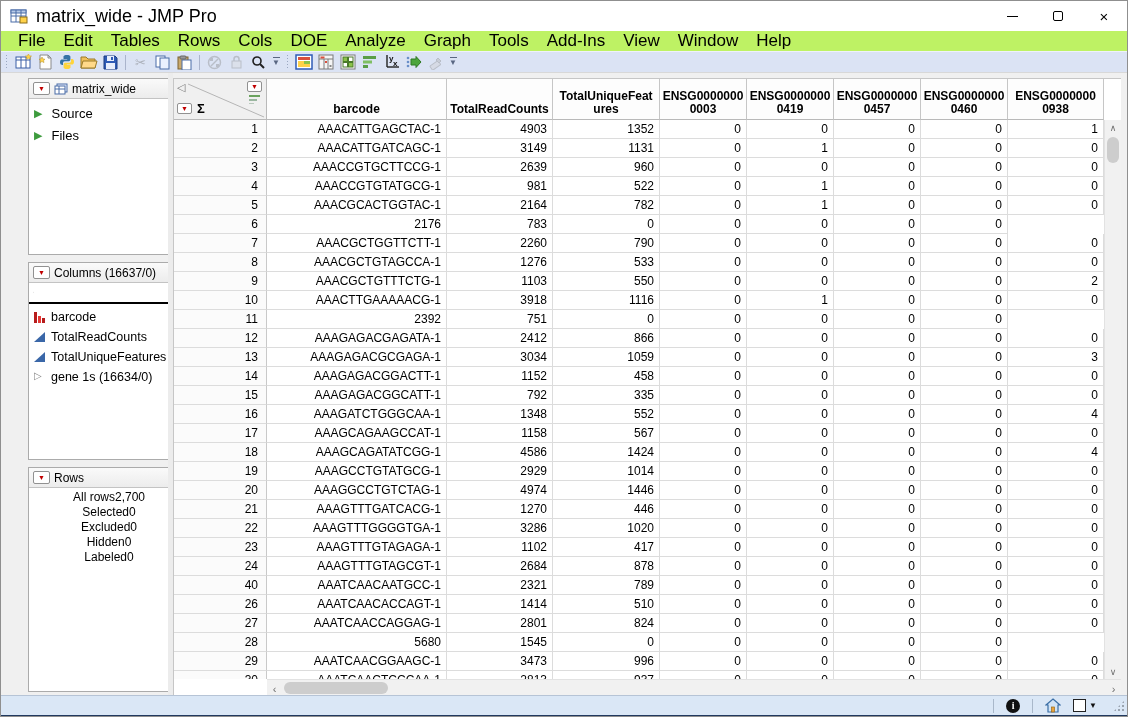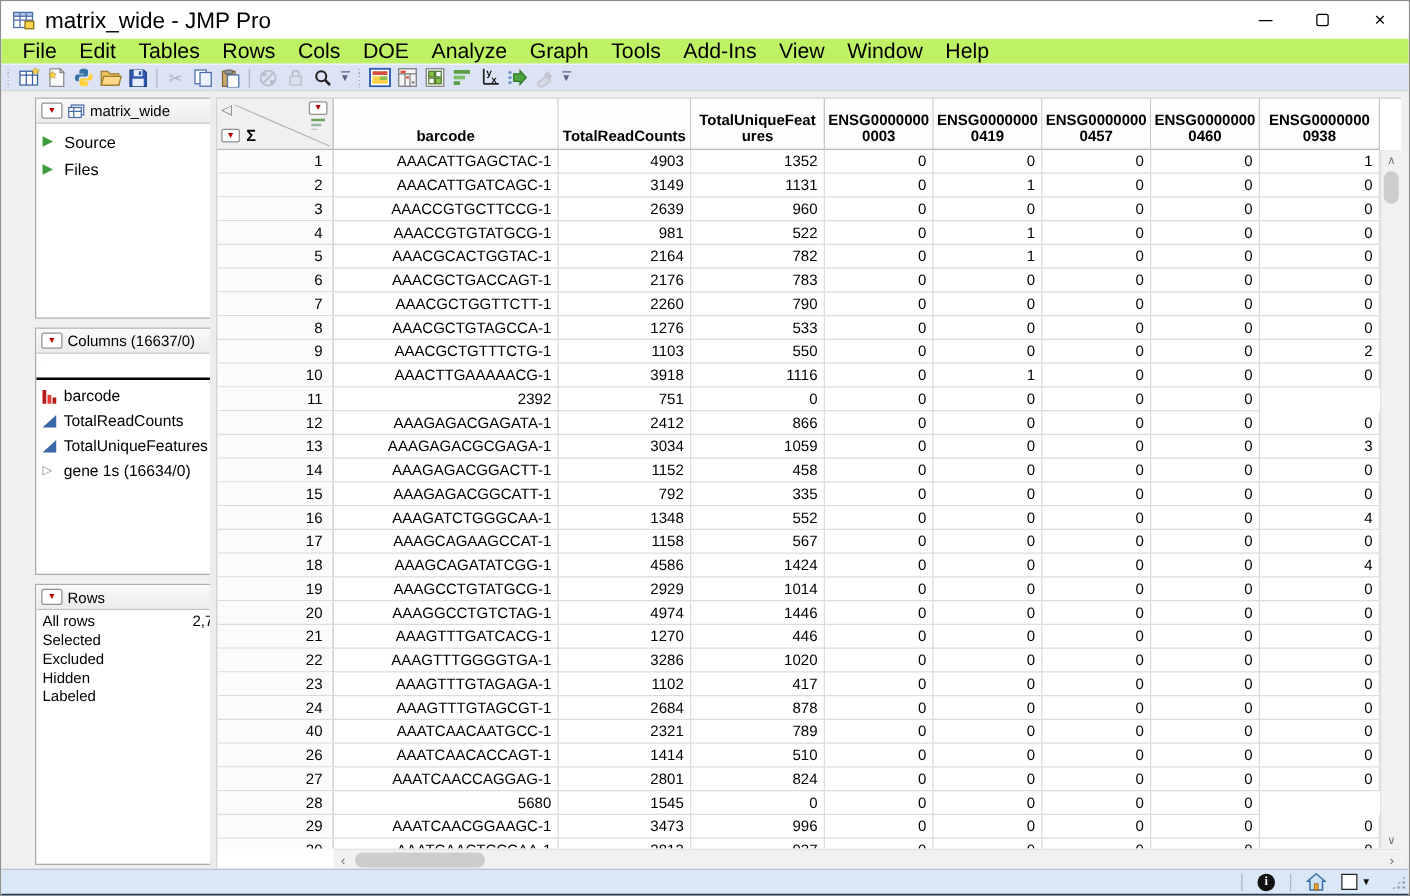--- a/index.html
+++ b/index.html
@@ -50,21 +50,21 @@
   .col-item{display:flex; align-items:center; gap:6px; height:20px; font-size:12.5px; padding-left:2px;}
   .col-icon{width:11px;height:11px; flex:0 0 auto; position:relative;}
   .col-icon.bars-red{background:
       linear-gradient(#b71c1c,#b71c1c) 0px 100%/3px 11px no-repeat,
       linear-gradient(#e53935,#e53935) 4px 100%/3px 7px no-repeat,
       linear-gradient(#b71c1c,#b71c1c) 8px 100%/3px 5px no-repeat;}
   .col-icon.tri-blue{width:0;height:0;border-left:11px solid transparent;border-bottom:10px solid #3a67a8; background:none;}
   .col-icon.expander{background:none;}
   .col-icon.expander::before{content:"▷"; color:#8a8a8a; font-size:10px; position:absolute; left:0; top:-2px;}
   .rows-stats{padding:2px 5px 0 5px;}
-  .stat-row{display:flex; justify-content:space-between; font-size:12px; height:15px; line-height:15px;}
+  .stat-row{display:flex; justify-content:center; font-size:12px; height:15px; line-height:15px;}
   
   .splitter{position:absolute; left:167px; top:0; width:5px; height:100%; background:#ececec;}
   
   .datatable{position:absolute; left:172px; top:5px; width:948px; height:618px; background:#fff; border-left:1px solid #c6c6c6;}
   .thead{display:flex; height:42px; border-top:1px solid #c6c6c6;}
   .corner{width:93px; flex:0 0 auto; background:#f0f0f0; border-right:1px solid #b9b9b9; border-bottom:1px solid #b9b9b9; position:relative; font-size:10px;}
   .corner svg.diag{position:absolute; inset:0;}
   .corner .collapse{position:absolute; left:3px; top:2px; color:#777; font-size:11px;}
   .corner .cols-menu{position:absolute; right:4px; top:2px; width:15px;height:11px;}
   .corner .sort-icon{position:absolute; right:6px; top:16px; width:11px; height:9px;
@@ -511,21 +511,20 @@
             <div class="td">782</div>
             <div class="td">0</div>
             <div class="td">1</div>
             <div class="td">0</div>
             <div class="td">0</div>
             <div class="td">0</div>
           </div>
 
           <div class="tr">
             <div class="td">6</div>
-            <div class="td">AAACGCTGACCAGT-1</div>
             <div class="td">2176</div>
             <div class="td">783</div>
             <div class="td">0</div>
             <div class="td">0</div>
             <div class="td">0</div>
             <div class="td">0</div>
             <div class="td">0</div>
           </div>
 
           <div class="tr">

